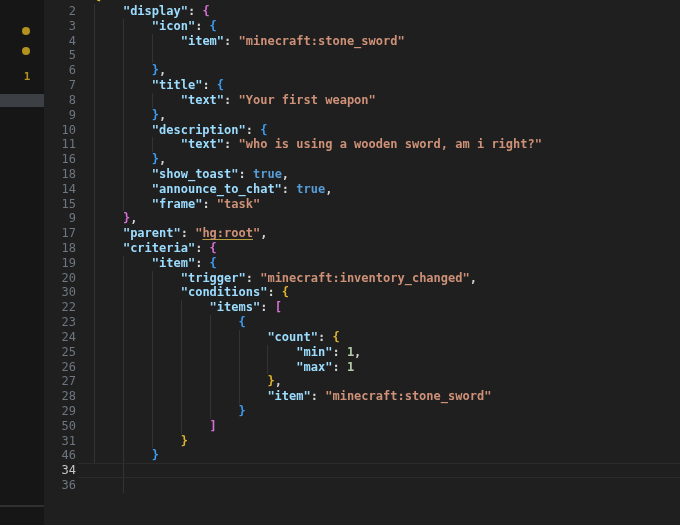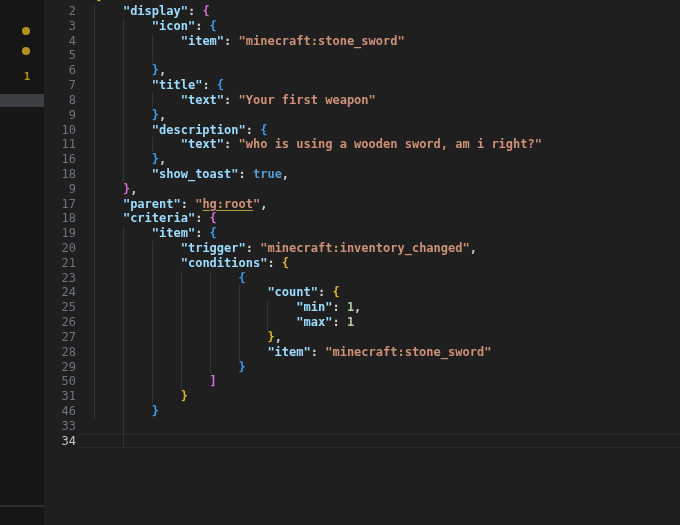--- a/index.html
+++ b/index.html
@@ -123,42 +123,54 @@
       </div>
       <div class="row">
         <div class="gutter">16</div>
         <div class="code"><div class="guide" style="left: 16px;"></div><div class="guide" style="left: 44.9064px;"></div><span class="tok-pl">        </span><span class="tok-b3">}</span><span class="tok-pu">,</span></div>
       </div>
       <div class="row">
         <div class="gutter">18</div>
         <div class="code"><div class="guide" style="left: 16px;"></div><div class="guide" style="left: 44.9064px;"></div><span class="tok-pl">        </span><span class="tok-key">"show_toast"</span><span class="tok-pu">: </span><span class="tok-kw">true</span><span class="tok-pu">,</span></div>
       </div>
       <div class="row">
+        <div class="gutter">14</div>
+        <div class="code"><div class="guide" style="left: 16px;"></div><div class="guide" style="left: 44.9064px;"></div><span class="tok-pl">        </span><span class="tok-key">"announce_to_chat"</span><span class="tok-pu">: </span><span class="tok-kw">true</span><span class="tok-pu">,</span></div>
+      </div>
+      <div class="row">
+        <div class="gutter">15</div>
+        <div class="code"><div class="guide" style="left: 16px;"></div><div class="guide" style="left: 44.9064px;"></div><span class="tok-pl">        </span><span class="tok-key">"frame"</span><span class="tok-pu">: </span><span class="tok-str">"task"</span></div>
+      </div>
+      <div class="row">
         <div class="gutter">9</div>
         <div class="code"><div class="guide" style="left: 16px;"></div><span class="tok-pl">    </span><span class="tok-b2">}</span><span class="tok-pu">,</span></div>
       </div>
       <div class="row">
         <div class="gutter">17</div>
         <div class="code"><div class="guide" style="left: 16px;"></div><span class="tok-pl">    </span><span class="tok-key">"parent"</span><span class="tok-pu">: </span><span class="tok-str">"</span><span class="tok-strU">hg:root</span><span class="tok-str">"</span><span class="tok-pu">,</span></div>
       </div>
       <div class="row">
         <div class="gutter">18</div>
         <div class="code"><div class="guide" style="left: 16px;"></div><span class="tok-pl">    </span><span class="tok-key">"criteria"</span><span class="tok-pu">: </span><span class="tok-b2">{</span></div>
       </div>
       <div class="row">
         <div class="gutter">19</div>
         <div class="code"><div class="guide" style="left: 16px;"></div><div class="guide" style="left: 44.9064px;"></div><span class="tok-pl">        </span><span class="tok-key">"item"</span><span class="tok-pu">: </span><span class="tok-b3">{</span></div>
       </div>
       <div class="row">
         <div class="gutter">20</div>
         <div class="code"><div class="guide" style="left: 16px;"></div><div class="guide" style="left: 44.9064px;"></div><div class="guide" style="left: 73.8128px;"></div><span class="tok-pl">            </span><span class="tok-key">"trigger"</span><span class="tok-pu">: </span><span class="tok-str">"minecraft:inventory_changed"</span><span class="tok-pu">,</span></div>
       </div>
       <div class="row">
-        <div class="gutter">21</div>
+        <div class="gutter">30</div>
         <div class="code"><div class="guide" style="left: 16px;"></div><div class="guide" style="left: 44.9064px;"></div><div class="guide" style="left: 73.8128px;"></div><span class="tok-pl">            </span><span class="tok-key">"conditions"</span><span class="tok-pu">: </span><span class="tok-b1">{</span></div>
+      </div>
+      <div class="row">
+        <div class="gutter">22</div>
+        <div class="code"><div class="guide" style="left: 16px;"></div><div class="guide" style="left: 44.9064px;"></div><div class="guide" style="left: 73.8128px;"></div><div class="guide" style="left: 102.719px;"></div><span class="tok-pl">                </span><span class="tok-key">"items"</span><span class="tok-pu">: </span><span class="tok-b2">[</span></div>
       </div>
       <div class="row">
         <div class="gutter">23</div>
         <div class="code"><div class="guide" style="left: 16px;"></div><div class="guide" style="left: 44.9064px;"></div><div class="guide" style="left: 73.8128px;"></div><div class="guide" style="left: 102.719px;"></div><div class="guide" style="left: 131.626px;"></div><span class="tok-pl">                    </span><span class="tok-b3">{</span></div>
       </div>
       <div class="row">
         <div class="gutter">24</div>
         <div class="code"><div class="guide" style="left: 16px;"></div><div class="guide" style="left: 44.9064px;"></div><div class="guide" style="left: 73.8128px;"></div><div class="guide" style="left: 102.719px;"></div><div class="guide" style="left: 131.626px;"></div><div class="guide" style="left: 160.532px;"></div><span class="tok-pl">                        </span><span class="tok-key">"count"</span><span class="tok-pu">: </span><span class="tok-b1">{</span></div>
       </div>
       <div class="row">
@@ -186,22 +198,22 @@
         <div class="code"><div class="guide" style="left: 16px;"></div><div class="guide" style="left: 44.9064px;"></div><div class="guide" style="left: 73.8128px;"></div><div class="guide" style="left: 102.719px;"></div><span class="tok-pl">                </span><span class="tok-b2">]</span></div>
       </div>
       <div class="row">
         <div class="gutter">31</div>
         <div class="code"><div class="guide" style="left: 16px;"></div><div class="guide" style="left: 44.9064px;"></div><div class="guide" style="left: 73.8128px;"></div><span class="tok-pl">            </span><span class="tok-b1">}</span></div>
       </div>
       <div class="row">
         <div class="gutter">46</div>
         <div class="code"><div class="guide" style="left: 16px;"></div><div class="guide" style="left: 44.9064px;"></div><span class="tok-pl">        </span><span class="tok-b3">}</span></div>
       </div>
-      <div class="row">
-        <div class="gutter">33</div>
-        <div class="code"><div class="guide" style="left: 44.9064px;"></div></div>
-      </div>
       <div class="row active">
         <div class="gutter">34</div>
+        <div class="code"><div class="guide" style="left: 44.9064px;"></div></div>
+      </div>
+      <div class="row">
+        <div class="gutter">36</div>
         <div class="code"><div class="guide" style="left: 44.9064px;"></div></div>
       </div>
     </div>
 </div>
 
 </body></html>

